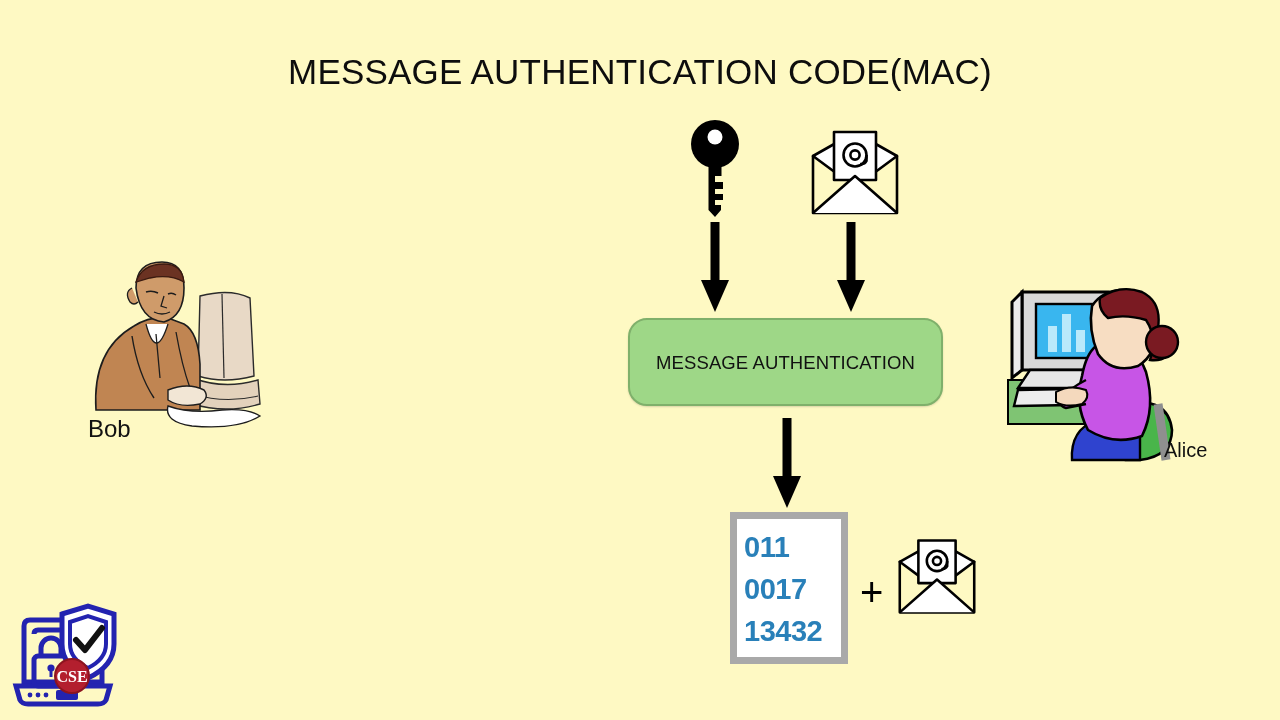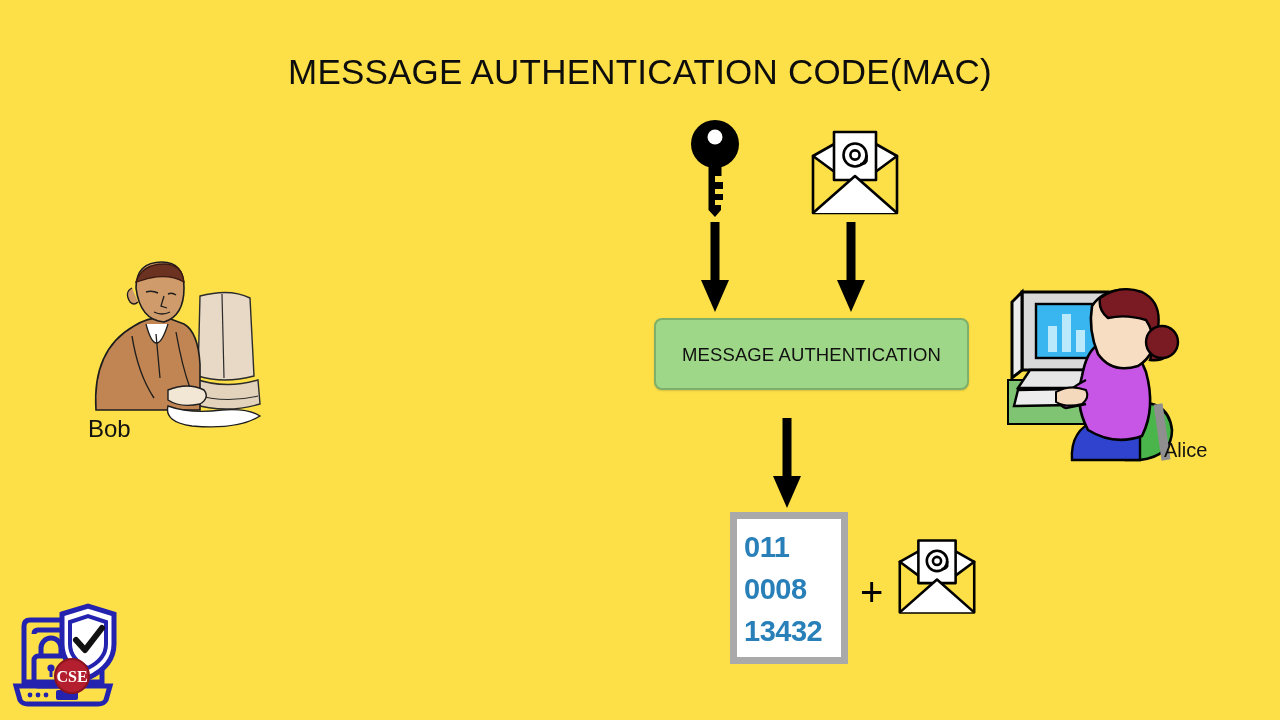--- a/index.html
+++ b/index.html
@@ -4,21 +4,21 @@
 <style>
   html, body {
     margin: 0;
     padding: 0;
     background: #ffffff;
   }
   #canvas {
     position: relative;
     width: 1280px;
     height: 720px;
-    background: #fde047;
+    background: #fef9c3;
     overflow: hidden;
     font-family: "Liberation Sans", sans-serif;
   }
 
   
   #slide-title {
     position: absolute;
     left: 0;
     top: 52px;
     width: 1280px;
@@ -39,31 +39,30 @@
 
   
   .arrow-down { position: absolute; }
 
   
   #mac-box {
     position: absolute;
     left: 628px;
     top: 318px;
     width: 315px;
-    height: 72px;
+    height: 88px;
     background: #9ed787;
     border: 2px solid #7fb06b;
-    border-radius: 8px;
+    border-radius: 19px;
     box-sizing: border-box;
     display: flex;
     flex-direction: column;
     align-items: center;
     justify-content: center;
     box-shadow: 0 1px 2px rgba(0,0,0,0.15);
-    margin-left: 26px;
   }
   #mac-box .line {
     color: #111111;
     font-size: 18.5px;
     line-height: 29px;
     letter-spacing: 0.1px;
     white-space: nowrap;
     font-family: "Liberation Sans", sans-serif;
   }
 
@@ -202,21 +201,21 @@
     <rect x="12.5" y="0" width="9" height="62" fill="#000000"></rect>
     <path d="M3 58 L31 58 L17 90 Z" fill="#000000"></path>
   </svg>
 
   <div id="mac-doc">
     <div class="page-border"></div>
     <div class="fold"></div>
     <div class="fold-inner"></div>
     <div class="bits">
       <span>011</span>
-      <span>0008</span>
+      <span>0017</span>
       <span>13432</span>
     </div>
   </div>
 
   <div id="plus-sign">+</div>
 
   <svg id="envelope-bottom" viewBox="0 0 90 88" xmlns="http://www.w3.org/2000/svg">
     <g fill="none" stroke="#000000" stroke-width="2.9" stroke-linejoin="round">
       <rect x="3" y="28" width="84" height="57"></rect>
       <path d="M3 28 L26 15 L26 45 Z" fill="#ffffff"></path>

